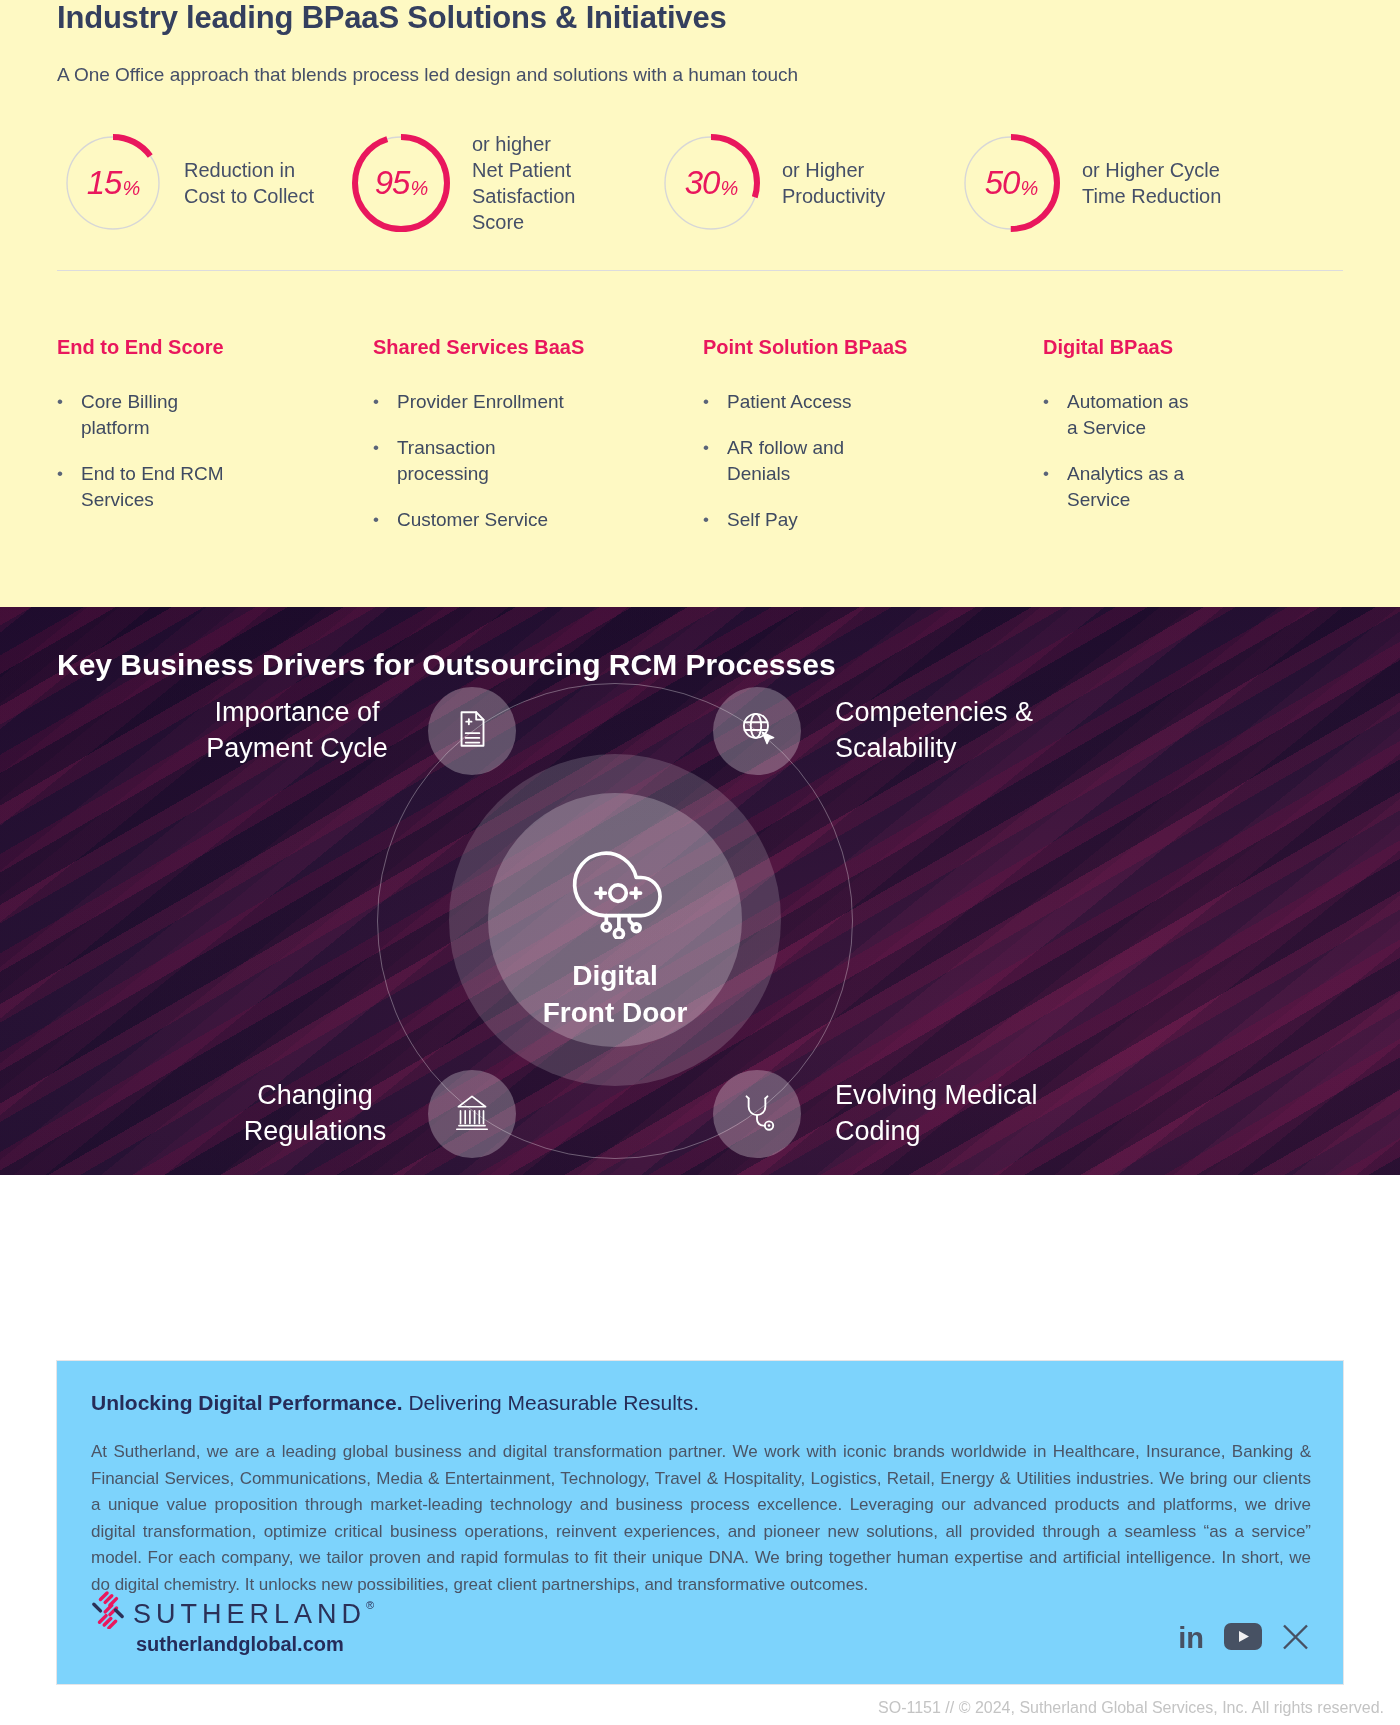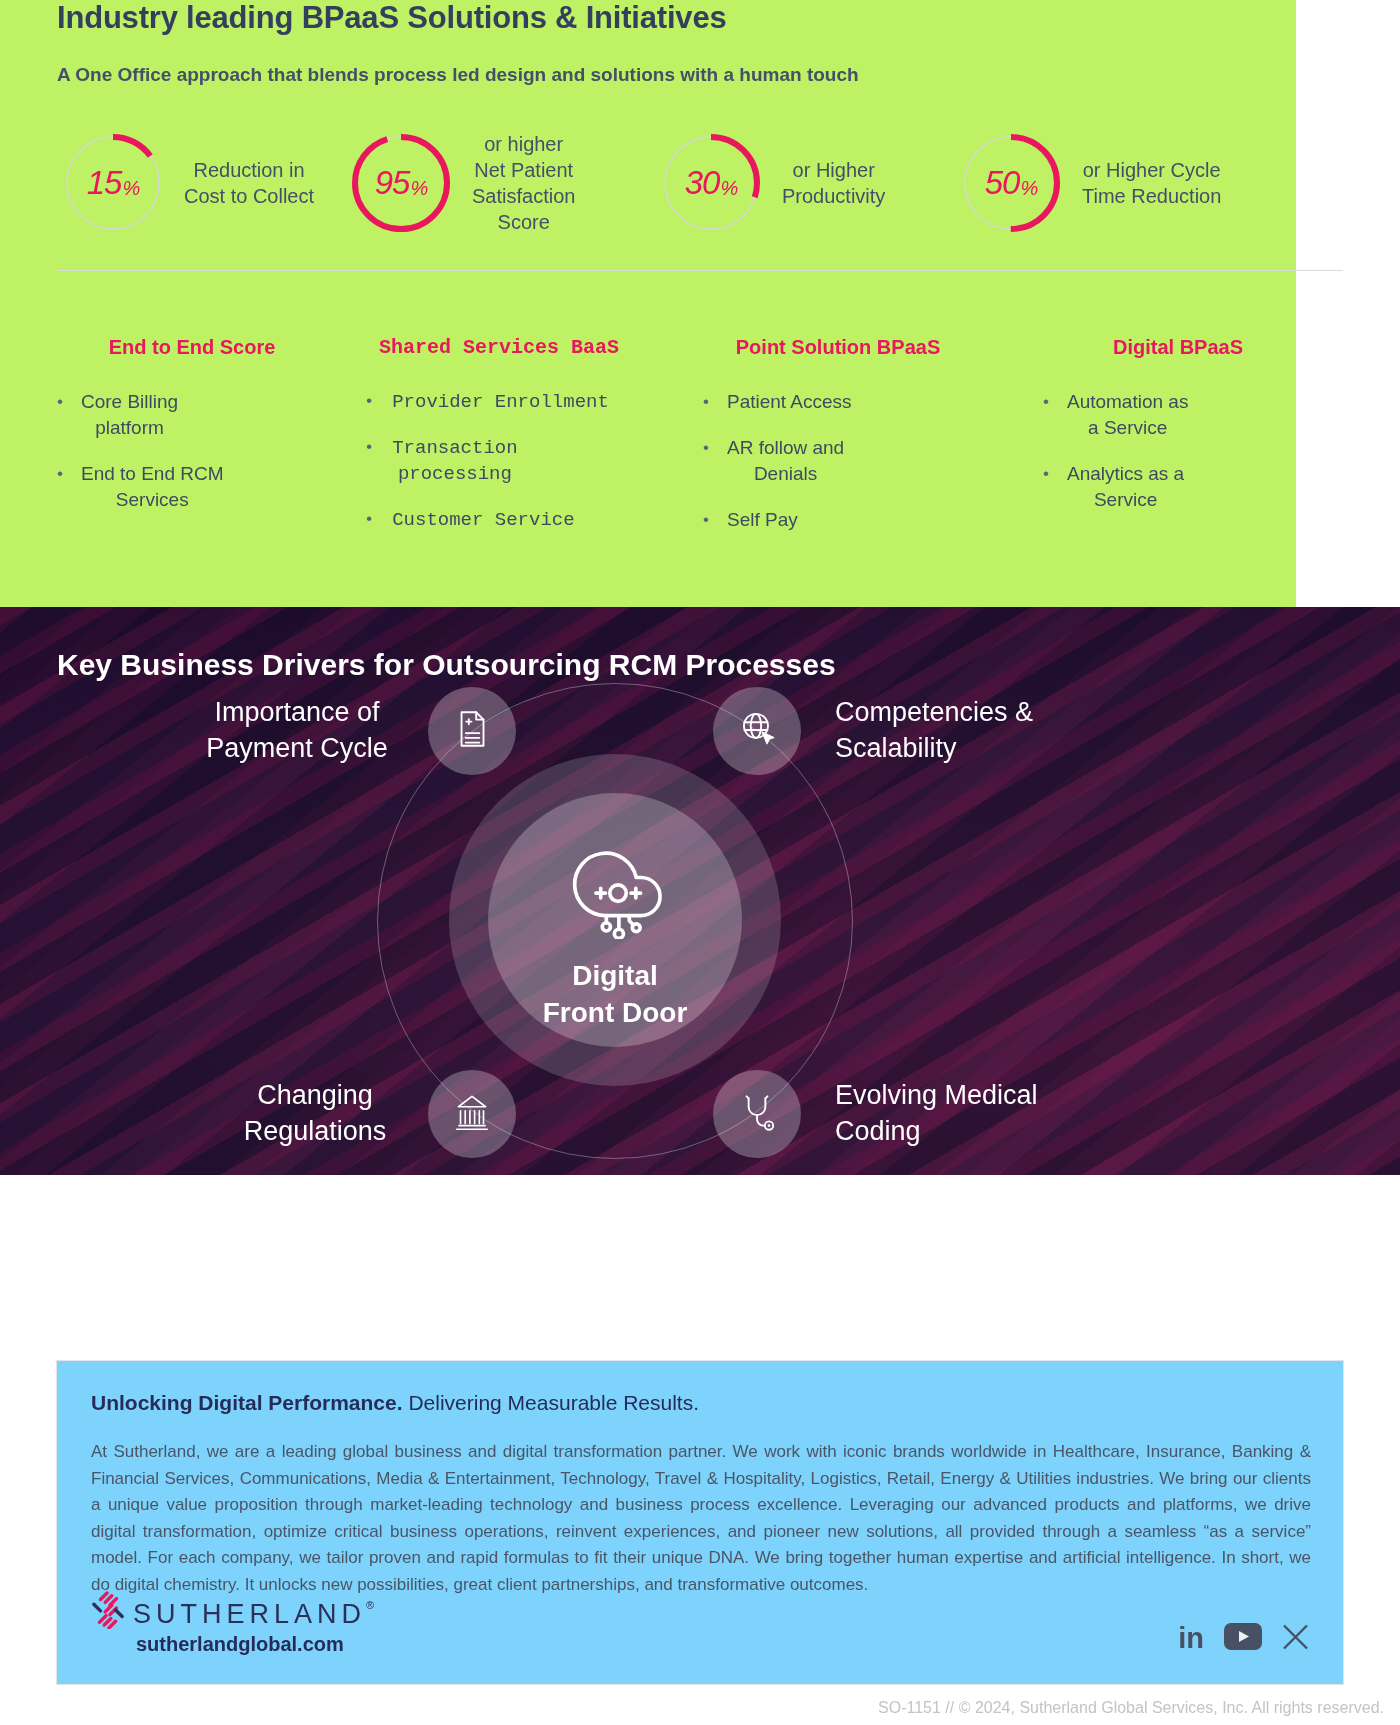--- a/index.html
+++ b/index.html
@@ -1,22 +1,22 @@
 <!DOCTYPE html>
 <html><head>
 <meta charset="utf-8">
 <style>
   * { margin:0; padding:0; box-sizing:border-box; }
   body { background:#ffffff; font-family:"Liberation Sans", sans-serif; }
   .page { position:relative; width:1400px; height:1725px; background:#ffffff; overflow:hidden; }
 
   
-  .hero { position:absolute; left:0; top:0; width:1296px; height:607px; background:#bef264;text-align:center; }
+  .hero { position:absolute; left:0; top:0; width:1400px; height:607px; background:#fef9c3; }
   .hero h1 { position:absolute; left:57px; top:0px; font-size:31px; font-weight:bold; color:#343f5e; letter-spacing:-0.2px; }
-  .hero .subtitle { position:absolute; left:57px; top:64px; font-size:19px; color:#454f68;font-weight:bold; }
+  .hero .subtitle { position:absolute; left:57px; top:64px; font-size:19px; color:#454f68; }
 
   .stat { position:absolute; display:flex; align-items:center; gap:22px; height:98px; top:134px; }
   .stat .ring { position:relative; width:98px; height:98px; flex:0 0 98px; }
   .stat .ring svg { position:absolute; left:0; top:0; }
   .stat .pct { position:absolute; left:0; top:0; width:98px; height:98px; display:flex; align-items:center; justify-content:center; font-style:italic; color:#e9175d; font-size:33px; letter-spacing:-1px; }
   .stat .pct .unit { font-size:20px; margin-top:10px; margin-left:1px; }
   .stat .stat-label { font-size:20px; line-height:26px; color:#454f68; white-space:pre-line; }
   .track { fill:none; stroke:#d7d7d7; stroke-width:1.4; }
   .arc { fill:none; stroke:#e9175d; stroke-width:6; }
 
@@ -151,21 +151,21 @@
           <span class="li-text">Core Billing
 platform</span>
         </div>
       <div class="li">
           <span class="dot">•</span>
           <span class="li-text">End to End RCM
 Services</span>
         </div>
     </div>
 
-    <div class="col" style="left:364px;font-family:Liberation Mono, monospace;">
+    <div class="col" style="left:373px;">
       <h3>Shared Services BaaS</h3>
       <div class="li">
           <span class="dot">•</span>
           <span class="li-text">Provider Enrollment</span>
         </div>
       <div class="li">
           <span class="dot">•</span>
           <span class="li-text">Transaction
 processing</span>
         </div>

